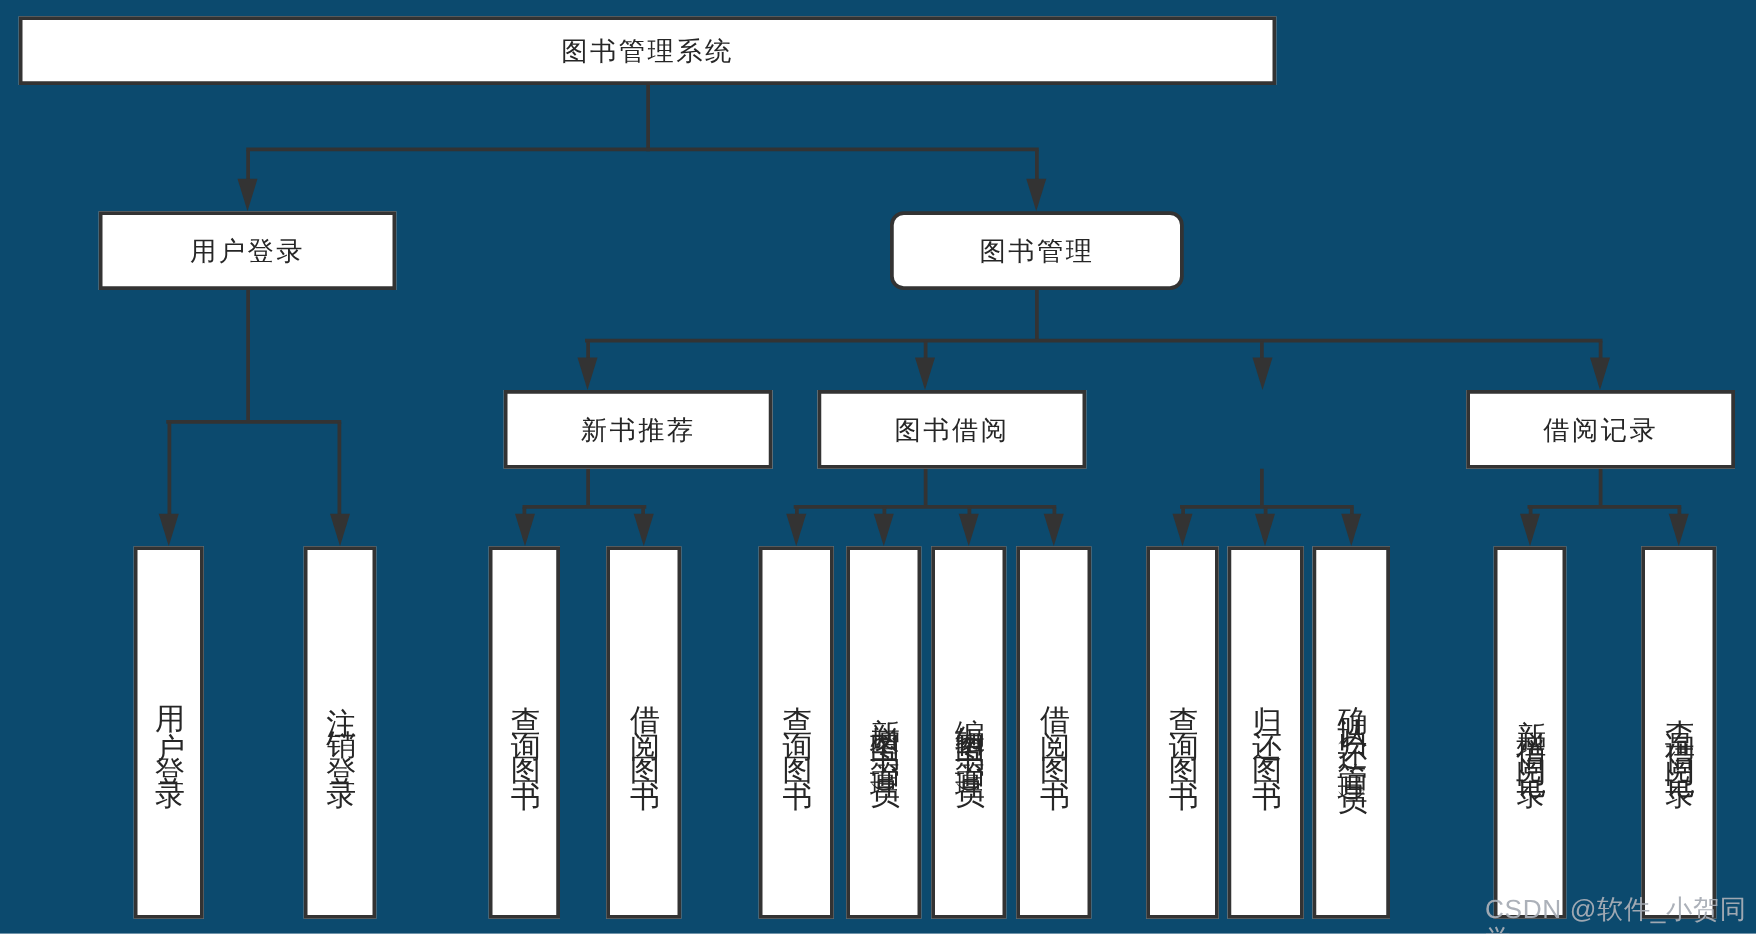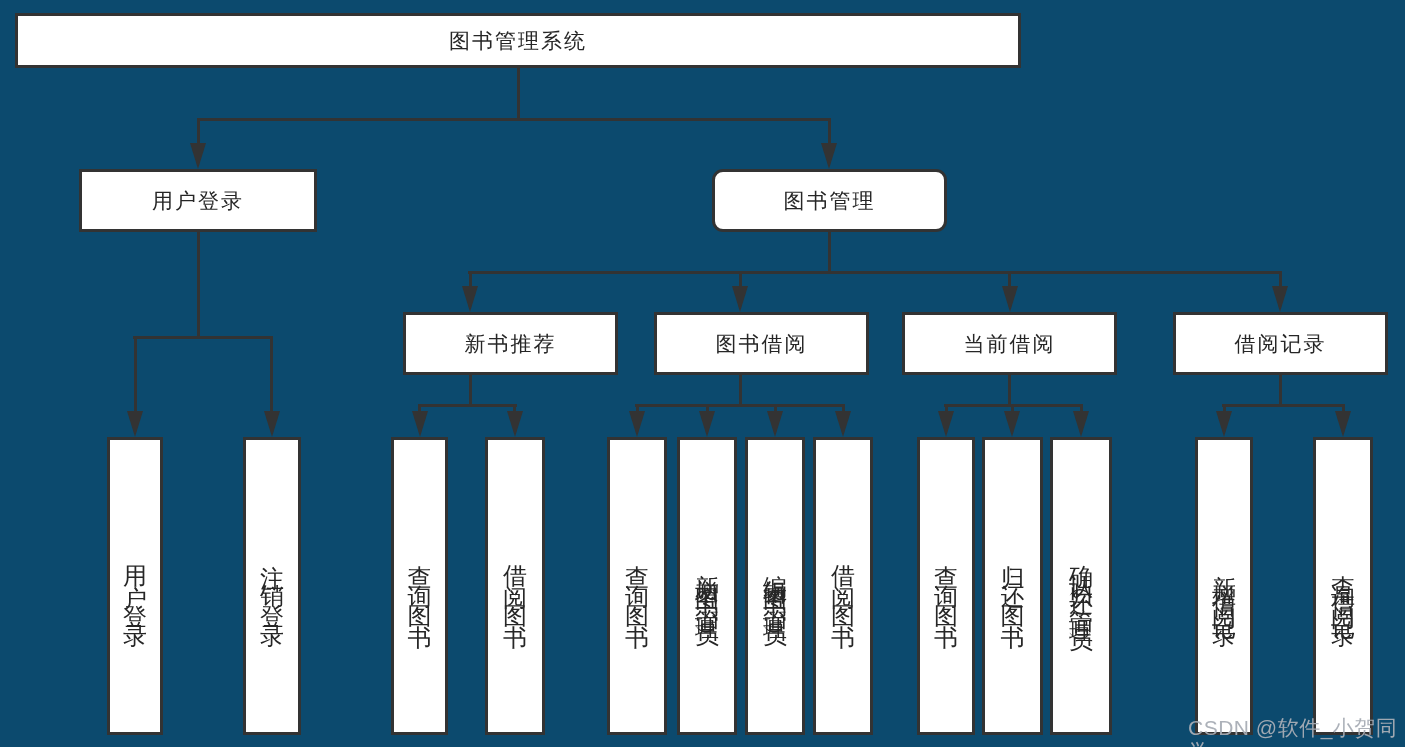--- a/index.html
+++ b/index.html
@@ -101,21 +101,20 @@
   <div class="line" style="left:1342px;top:406px;width:3px;height:7px;"></div>
   <div class="arrow" style="left:1335px;top:411px;"></div>
 
   <div class="box hbox" style="left:15px;top:13px;width:1006px;height:55px;">图书管理系统</div>
 
   <div class="box hbox" style="left:79px;top:169px;width:238px;height:63px;">用户登录</div>
   <div class="box hbox" style="left:712px;top:169px;width:235px;height:63px;border-radius:11px;">图书管理</div>
 
   <div class="box hbox" style="left:363px;top:312px;width:215px;height:63px;margin-left:40px;">新书推荐</div>
   <div class="box hbox" style="left:633px;top:312px;width:215px;height:63px;margin-left:21px;">图书借阅</div>
-  <div class="box hbox" style="left:902px;top:312px;width:215px;height:63px;">当前借阅</div>
   <div class="box hbox" style="left:1173px;top:312px;width:215px;height:63px;">借阅记录</div>
 
   <div class="box vbox v4" style="left:107px;top:437px;width:56px;height:298px;">用户登录</div>
   <div class="box vbox v4" style="left:243px;top:437px;width:58px;height:298px;">注销登录</div>
 
   <div class="box vbox v4" style="left:391px;top:437px;width:57px;height:298px;">查询图书</div>
   <div class="box vbox v4" style="left:485px;top:437px;width:60px;height:298px;">借阅图书</div>
 
   <div class="box vbox v4" style="left:607px;top:437px;width:60px;height:298px;">查询图书</div>
   <div class="box vbox v9" style="left:677px;top:437px;width:60px;height:298px;">新增图书（管理员）</div>

